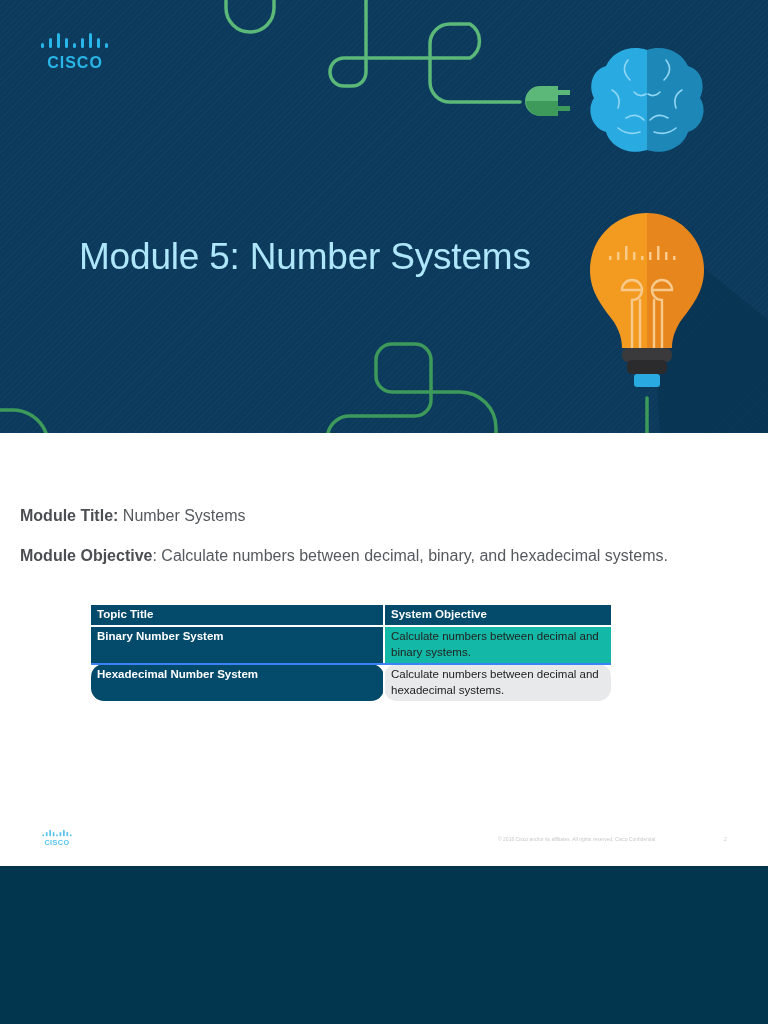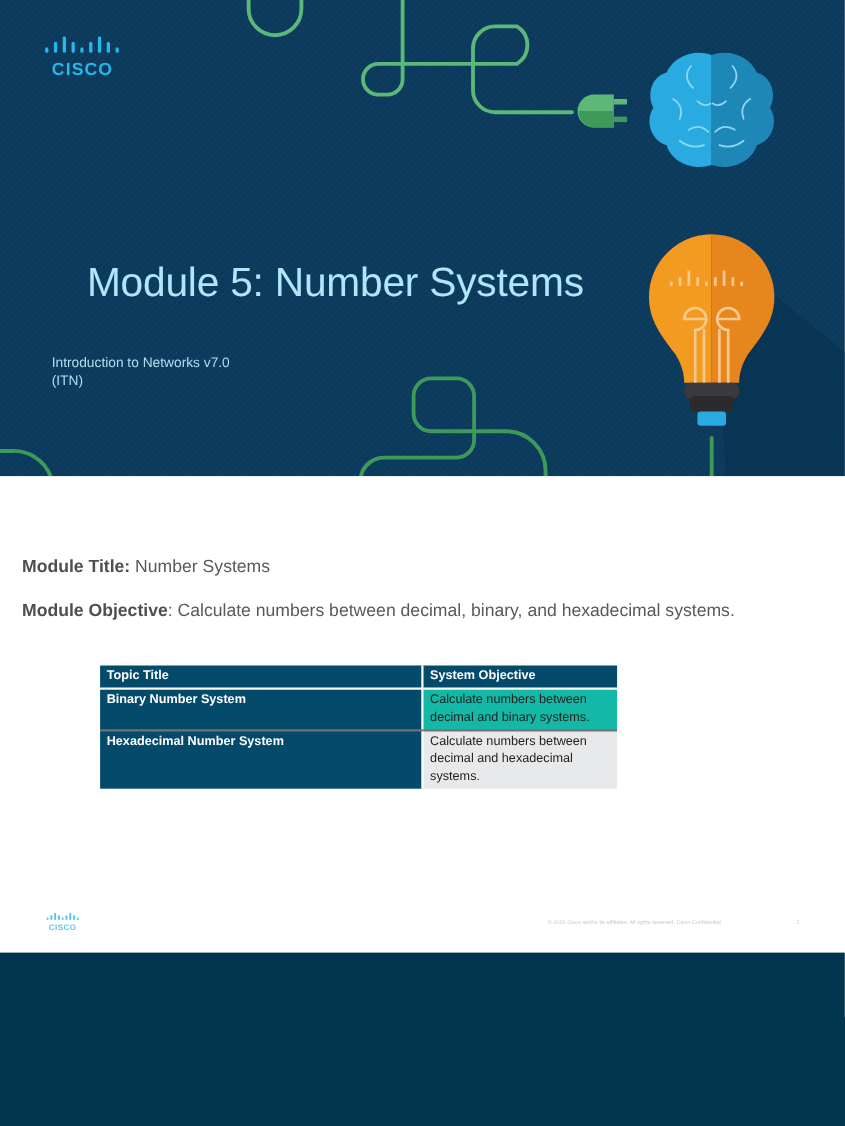--- a/index.html
+++ b/index.html
@@ -35,32 +35,32 @@
       font-size: 25px; color: #3e7d9b; font-weight: normal; white-space: nowrap;
     }
     .obj-line {
       position: absolute; left: 20px; font-size: 16px; color: #555a5e; white-space: nowrap;
     }
     .obj-line b { color: #4b4f52; }
     .obj-line.l1 { top: 74px; }
     .obj-line.l2 { top: 114px; }
 
     .topic-table {
-      position: absolute; left: 91px; top: 172px; width: 470px;
+      position: absolute; left: 91px; top: 172px; width: 520px;
       border-collapse: collapse; font-size: 11.5px;
     }
     .topic-table td, .topic-table th {
       text-align: left; vertical-align: top; padding: 1px 6px 3px 6px; line-height: 16px;
     }
     .topic-table th { background: #044a6b; color: #ffffff; font-weight: bold; height: 17px; border-bottom: 2px solid #ffffff; }
     .topic-table th:first-child, .topic-table td:first-child { border-right: 2px solid #ffffff; width: 293px; }
     .topic-table td.title-cell { background: #044a6b; color: #ffffff; font-weight: bold; }
-    .topic-table tr.r1 td { border-bottom: 2px solid #737373; height: 37px; }
+    .topic-table tr.r1 td { border-bottom: 2px solid #3b82f6; height: 37px; }
     .topic-table tr.r1 td.obj-cell { background: #14b8a6; color: #222; }
-    .topic-table tr.r2 td { height: 34px; }
+    .topic-table tr.r2 td { height: 34px; border-radius: 13px; }
     .topic-table tr.r2 td.obj-cell { background: #e8e9ea; color: #222; }
 
     .footer-logo { position: absolute; left: 42px; top: 396px; width: 30px; height: 18px; }
     .footer-copy {
       position: absolute; left: 498px; top: 403px; font-size: 5px; color: #c9c9c9; white-space: nowrap;
     }
     .footer-page {
       position: absolute; left: 724px; top: 403px; font-size: 5px; color: #c9c9c9;
     }
 
@@ -148,24 +148,20 @@
       <rect x="33" y="10" width="3" height="5" rx="1.5"></rect>
       <rect x="41" y="5" width="3" height="10" rx="1.5"></rect>
       <rect x="49" y="0" width="3" height="15" rx="1.5"></rect>
       <rect x="57" y="5" width="3" height="10" rx="1.5"></rect>
       <rect x="65" y="10" width="3" height="5" rx="1.5"></rect>
     </g>
     <text x="35" y="35" text-anchor="middle" font-family="Liberation Sans, sans-serif" font-weight="bold" font-size="16" fill="#29b6e8" letter-spacing="1">CISCO</text>
   </svg>
 
   <h1 class="main-title">Module 5: Number Systems</h1>
-  <div class="subtitle">
-    <span>Introduction to Networks v7.0</span>
-    <span>(ITN)</span>
-  </div>
 </div>
 
 <div class="slide-objectives">
 
   <p class="obj-line l2"><b>Module Objective</b><span>: Calculate numbers between decimal, binary, and hexadecimal systems.</span></p>
 
   <p class="obj-line l1"><b>Module Title:</b><span> Number Systems</span></p>
 
   <table class="topic-table">
     <tbody>

